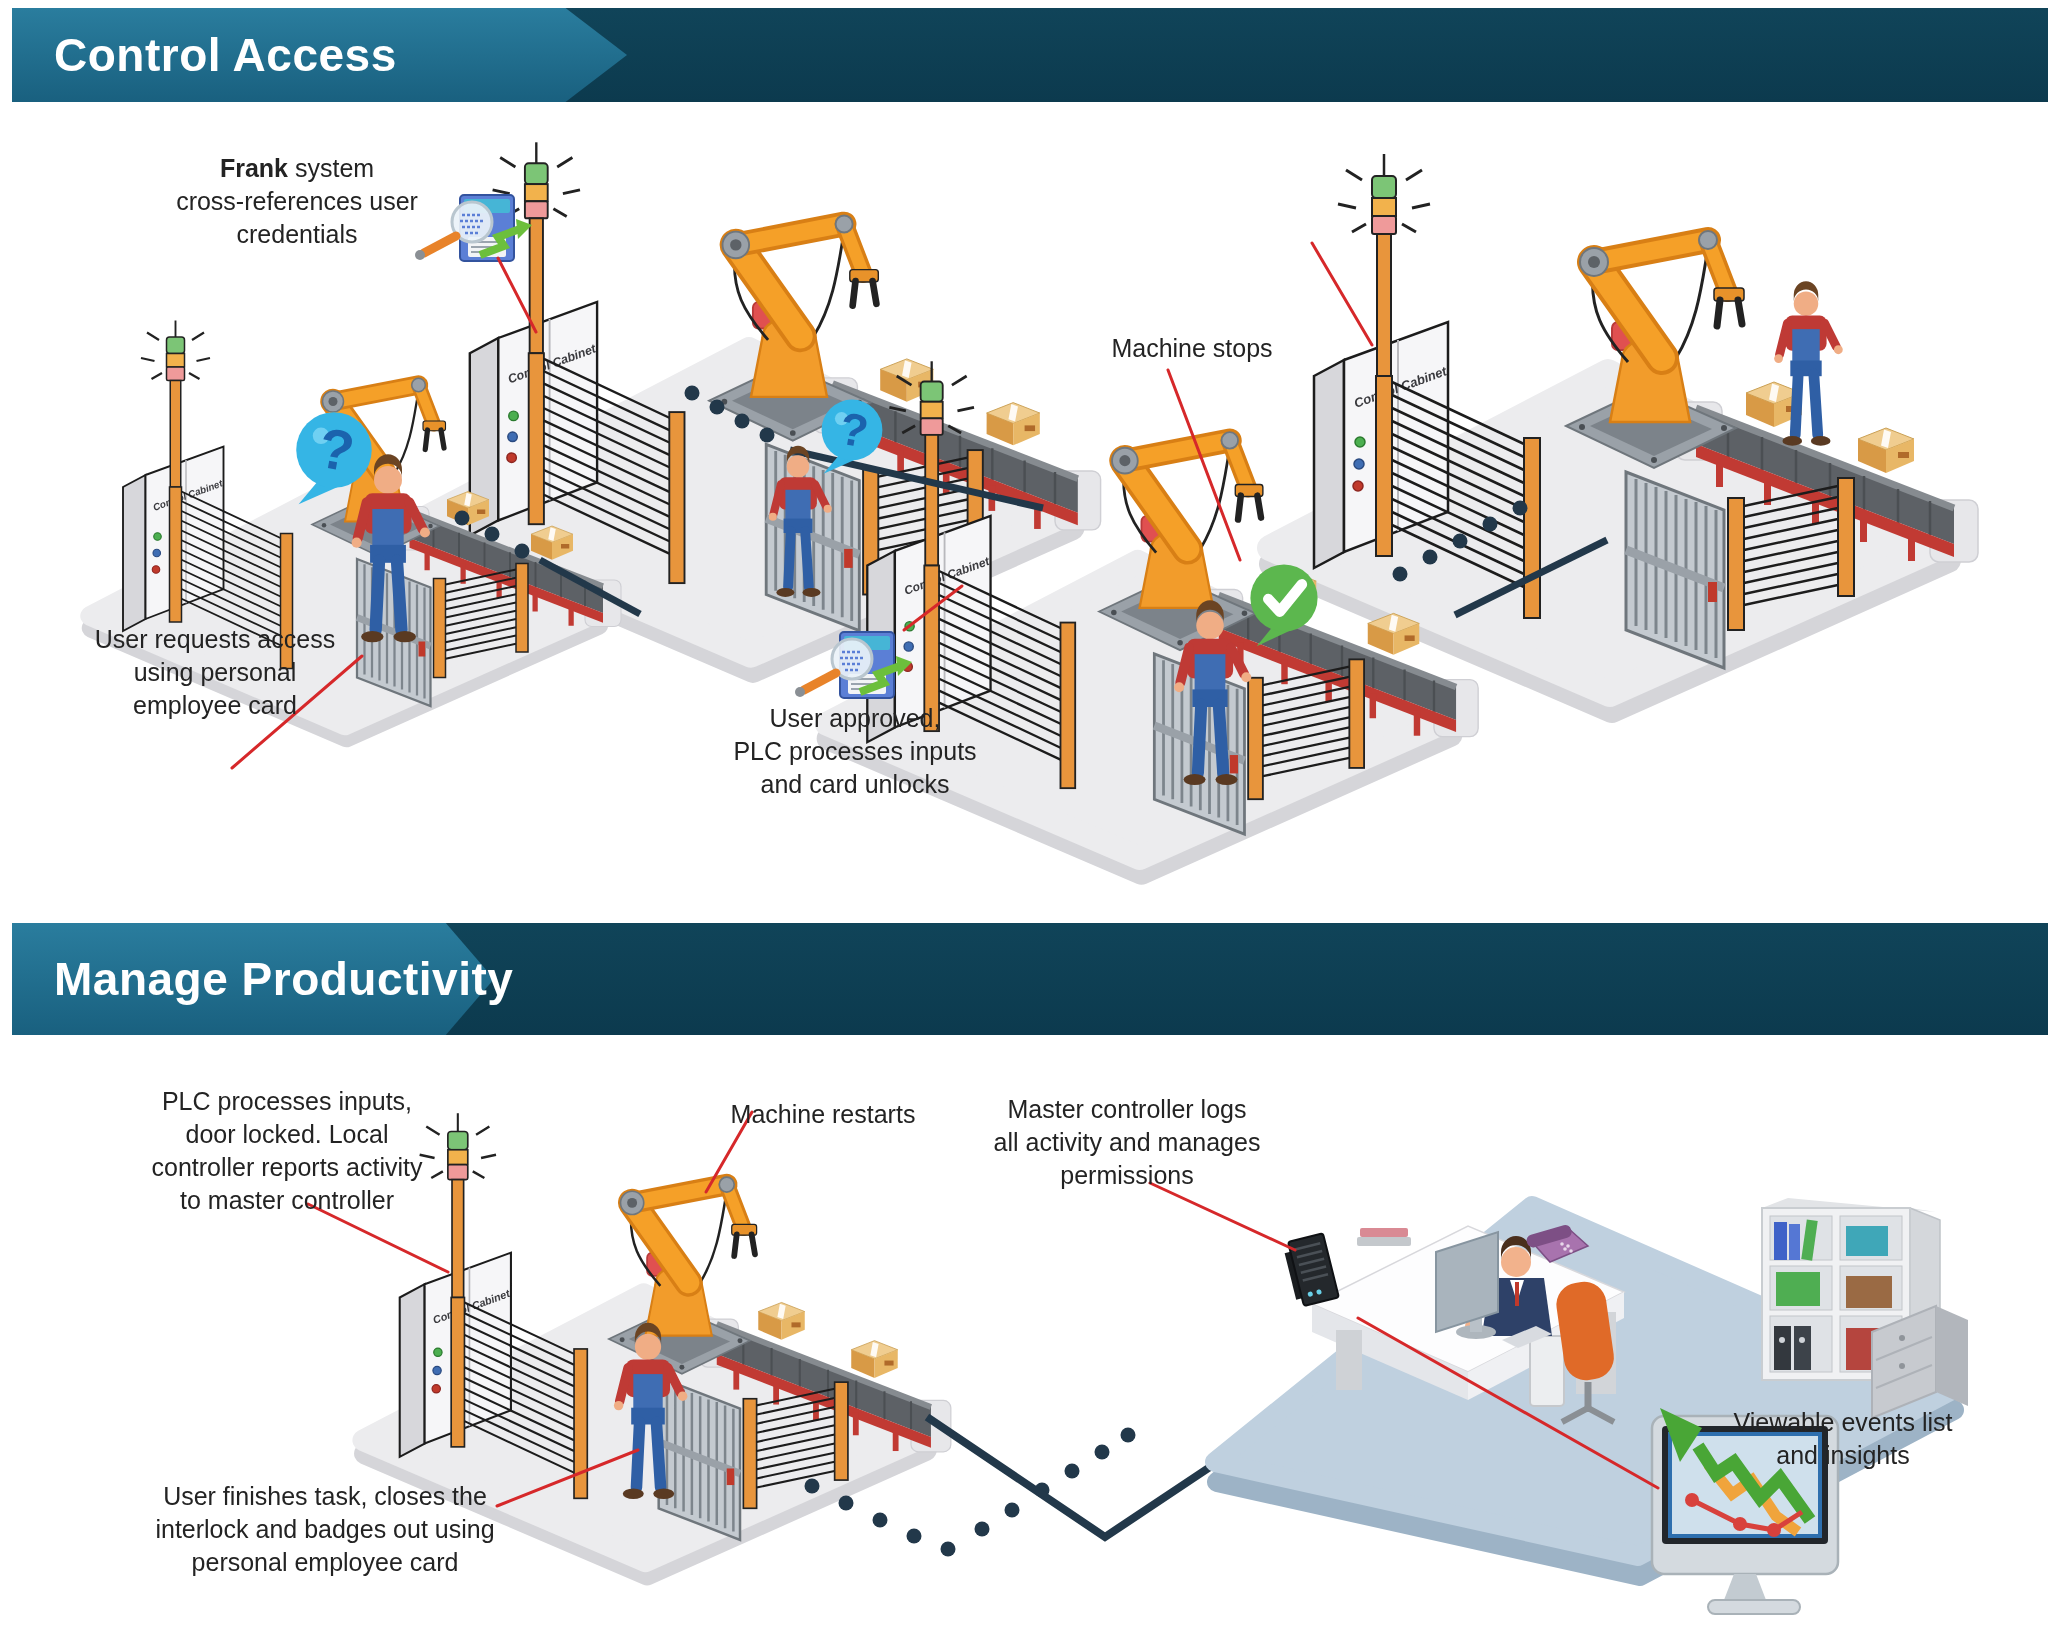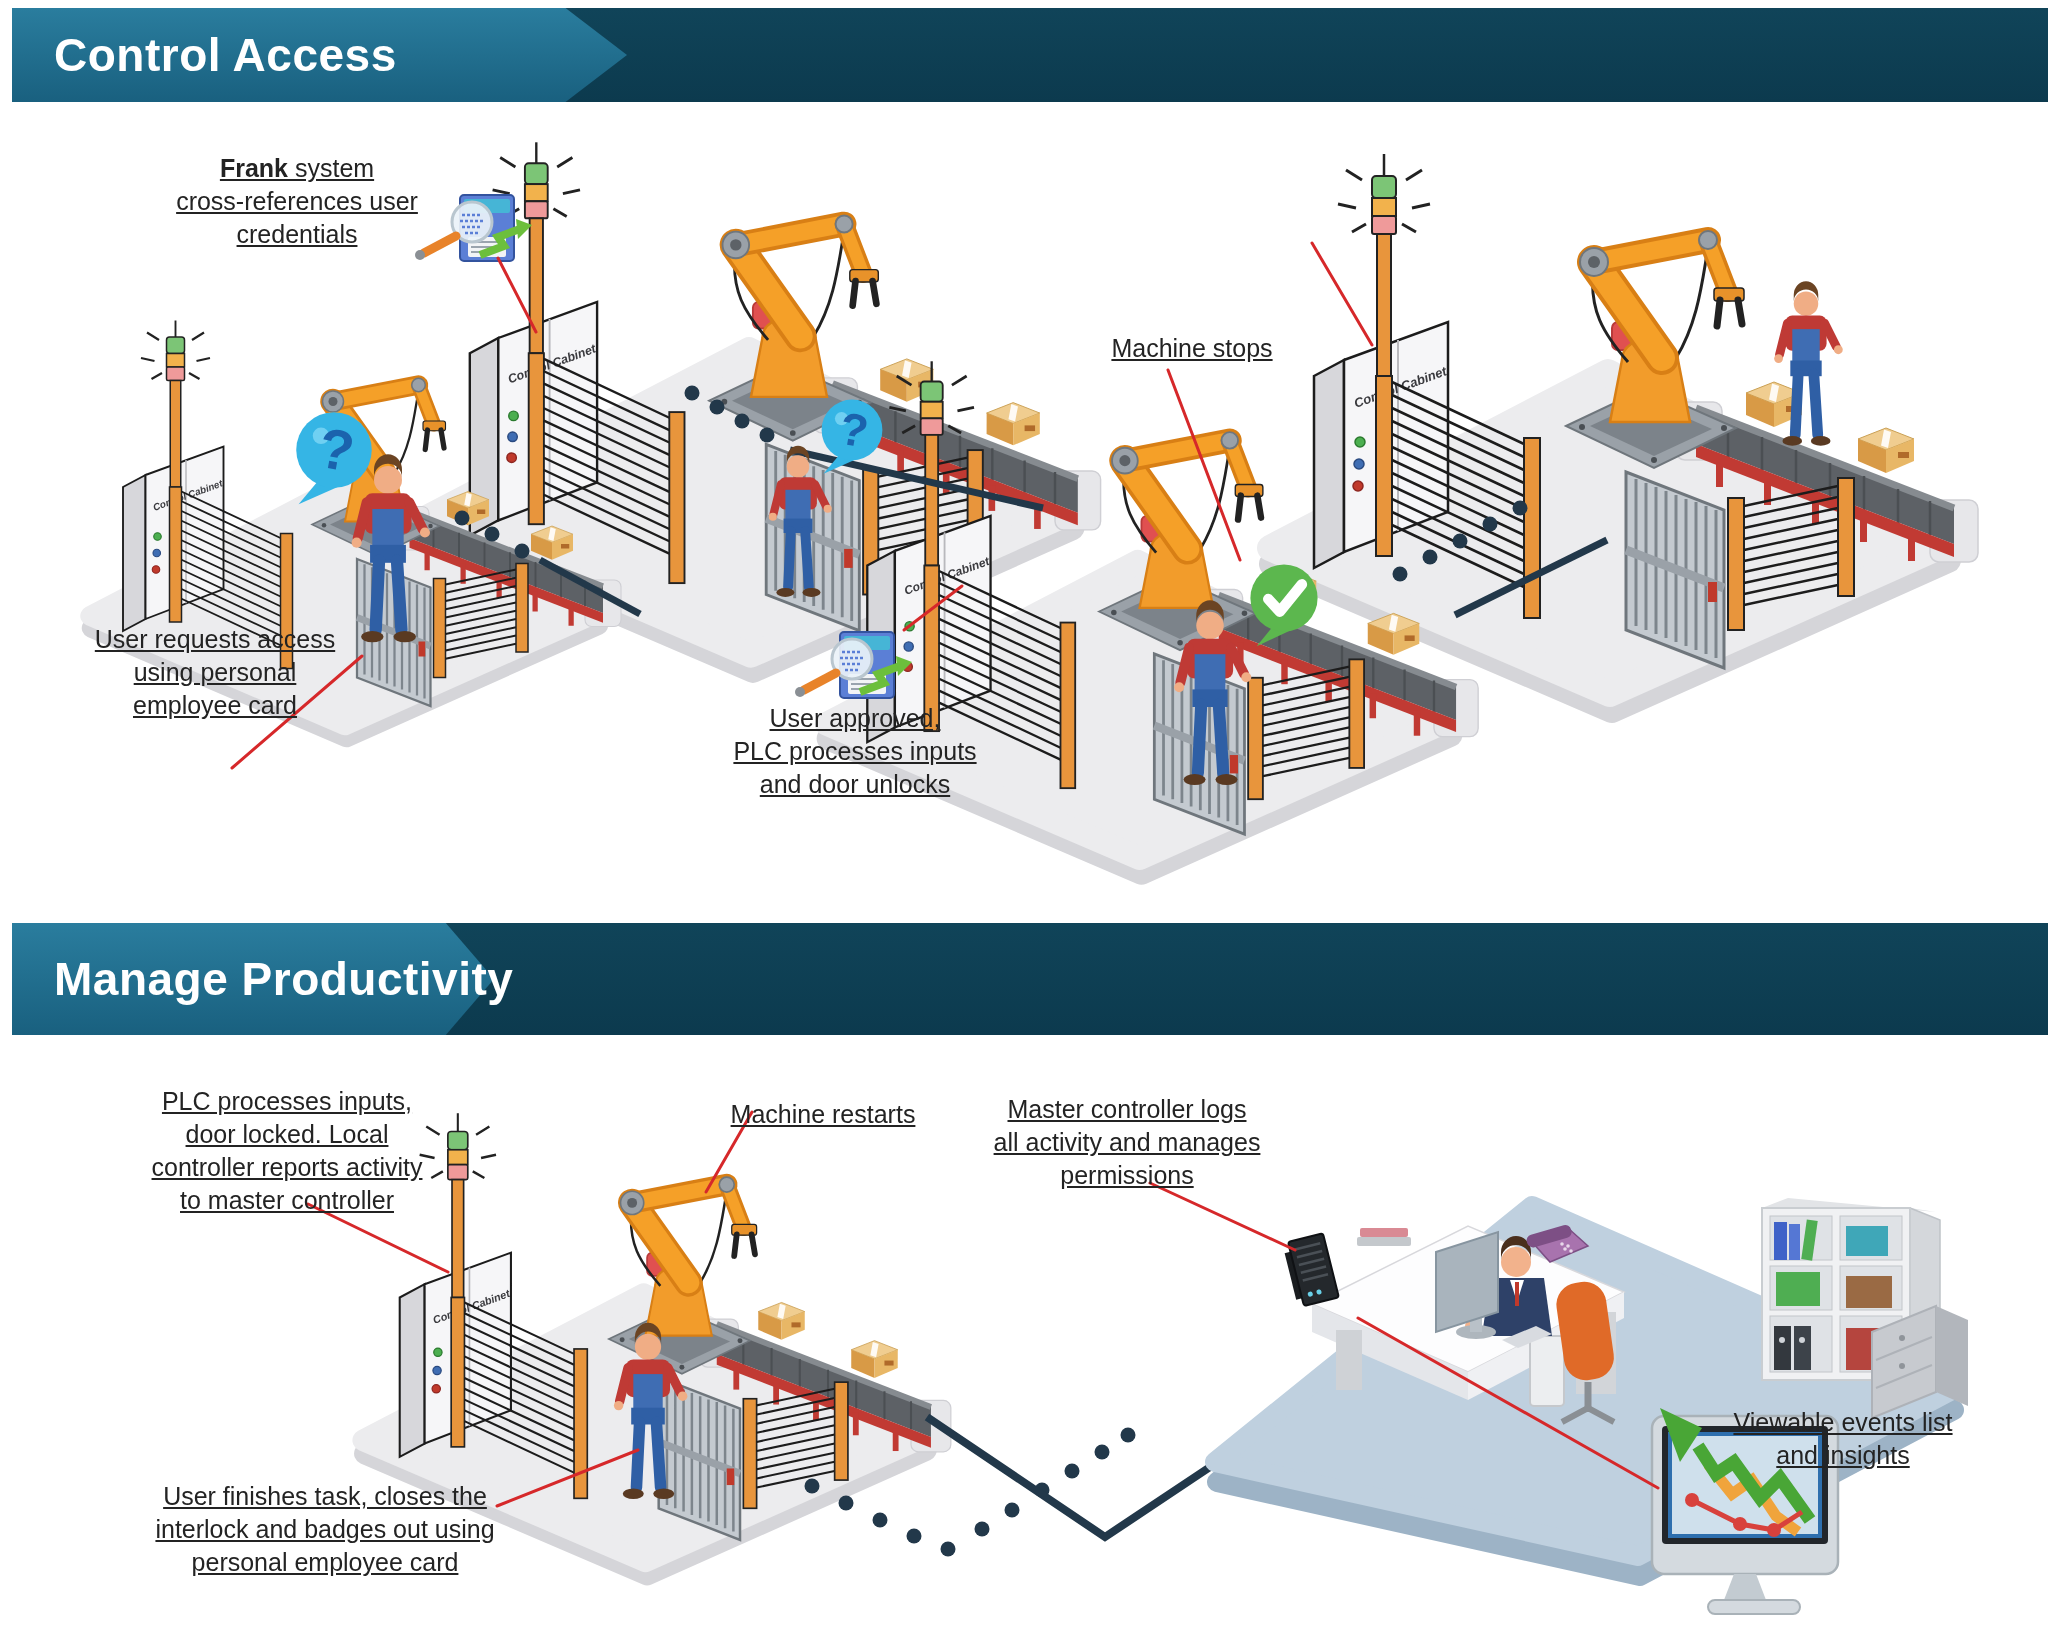--- a/index.html
+++ b/index.html
@@ -5,21 +5,21 @@
   html,body{margin:0;padding:0;background:#fff;}
   .canvas{position:relative;width:2048px;height:1639px;overflow:hidden;background:#ffffff;
           font-family:"Liberation Sans",sans-serif;}
   svg{position:absolute;left:0;top:0;z-index:1;}
   .banner{position:absolute;left:12px;width:100%;background:linear-gradient(#104459,#0c3a4e);z-index:4;}
   .banner-accent{position:absolute;left:0;top:0;height:100%;
           background:linear-gradient(#2a7d9e,#19607f);
           clip-path:polygon(0 0,90% 0,100% 50%,90% 100%,0 100%);}
   .banner-title{position:absolute;left:42px;top:0;margin:0;color:#fff;font-size:46px;font-weight:bold;letter-spacing:.5px;}
   .ann{position:absolute;transform:translateX(-50%);text-align:center;color:#232323;
-       font-size:25px;line-height:33px;white-space:nowrap;z-index:5;text-decoration:underline;}
+       font-size:25px;line-height:33px;white-space:nowrap;z-index:5;}
   .ann b{font-weight:bold;}
 </style>
 </head>
 <body>
 
 <div class="canvas">
 
   <svg width="2048" height="1639" viewBox="0 0 2048 1639">
     <defs>
 
@@ -336,21 +336,21 @@
     <div>employee card</div>
   </div>
 
   <div class="ann" style="left:1192px;top:332px;">
     <div>Machine stops</div>
   </div>
 
   <div class="ann" style="left:855px;top:702px;">
     <div>User approved,</div>
     <div>PLC processes inputs</div>
-    <div>and door unlocks</div>
+    <div>and card unlocks</div>
   </div>
 
 
   <div class="ann" style="left:287px;top:1085px;">
     <div>PLC processes inputs,</div>
     <div>door locked. Local</div>
     <div>controller reports activity</div>
     <div>to master controller</div>
   </div>
 

